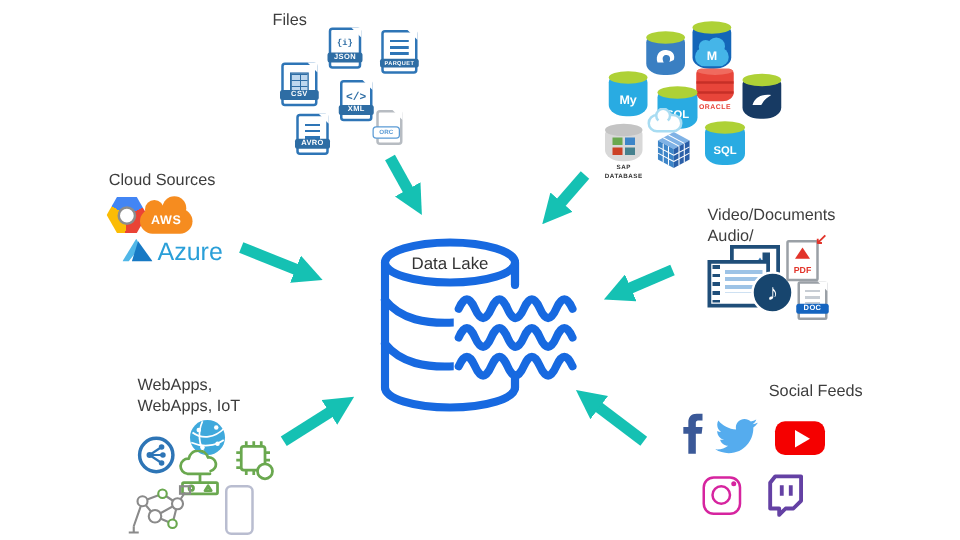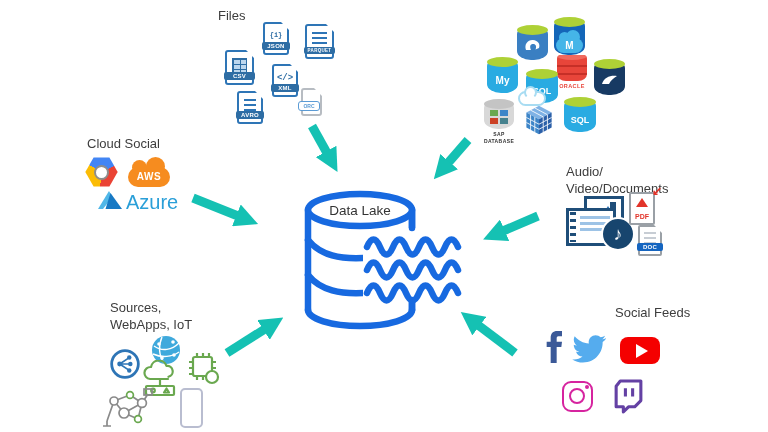--- a/index.html
+++ b/index.html
@@ -201,28 +201,28 @@
     </g>
   </svg>
 
   <div class="cyl" style="left:564px;top:97px;width:32px;height:35px">
     <div class="cap"></div>
     <div class="body">
         <span class="lbl" style="font-size:9px">SQL</span>
       </div>
   </div>
 
-  <div class="abs title" style="left:87px;top:136px">Cloud Social</div>
+  <div class="abs title" style="left:87px;top:136px">Cloud Sources</div>
 
   <div class="gcp" style="left:85px;top:157px;width:33px;height:30px">
     <div class="hex"></div>
     <div class="core"></div>
   </div>
 
-  <div class="aws" style="left:128px;top:167px;width:42px;height:20px">
+  <div class="aws" style="left:112px;top:167px;width:42px;height:20px">
     <span>AWS</span>
   </div>
 
   <svg class="abs" style="left:98px;top:191px" width="24" height="19" viewBox="0 0 24 19">
     <path d="M11 0 L14.5 6 L5 18 H0 Z" fill="#50b7e8"></path>
     <path d="M12.5 2 L24 18 H7.5 Z" fill="#1779c4"></path>
   </svg>
   <div class="aztext" style="left:126px;top:191px">Azure</div>
 
   <svg class="abs" style="left:303px;top:188px" width="168" height="150" viewBox="0 0 168 150">
@@ -238,22 +238,22 @@
     <ellipse cx="57" cy="22" rx="52" ry="16" fill="#fff" stroke="#1769e0" stroke-width="6.5"></ellipse>
     <g fill="none" stroke="#1769e0" stroke-width="6.5" stroke-linecap="round">
       <path d="M64 59 q6.5 -15 13 0 t13 0 t13 0 t13 0 t13 0 t13 0 t13 0"></path>
       <path d="M64 82 q6.5 -15 13 0 t13 0 t13 0 t13 0 t13 0 t13 0 t13 0"></path>
       <path d="M64 105 q6.5 -15 13 0 t13 0 t13 0 t13 0 t13 0 t13 0 t13 0"></path>
     </g>
     <text x="57" y="27" text-anchor="middle" font-size="13.5" fill="#333333">Data Lake</text>
   </svg>
 
   <div class="abs title" style="left:566px;top:164px">
+    <div>Video/Documents</div>
     <div>Audio/</div>
-    <div>Video/Documents</div>
   </div>
 
   <div class="photo" style="left:584px;top:196px">
       <span class="sun"></span>
     </div>
   <div class="film" style="left:566px;top:208px"></div>
   <div class="music" style="left:601px;top:217px">
     <span>♪</span>
   </div>
 
@@ -262,21 +262,21 @@
     <div class="plabel">PDF</div>
     <div class="dl">↙</div>
   </div>
   <div class="doc" style="left:638px;top:225px">
     <span class="dogear"></span>
     <span class="doclines"></span>
     <span class="band" style="background:#1565c0">DOC</span>
   </div>
 
   <div class="abs title" style="left:110px;top:300px">
-    <div>Sources,</div>
+    <div>WebApps,</div>
     <div>WebApps, IoT</div>
   </div>
 
   <svg class="abs" style="left:109px;top:348px" width="32" height="32" viewBox="0 0 30 30">
     <circle cx="15" cy="15" r="12.5" stroke="#2e75b6" stroke-width="2.6" fill="#fff"></circle>
     <g stroke="#2e75b6" stroke-width="1.6">
         <path d="M10 15 L19 9 M10 15 L20 15 M10 15 L19 21" fill="none"></path>
       </g>
     <g fill="#2e75b6">
       <circle cx="10" cy="15" r="2.3"></circle>

